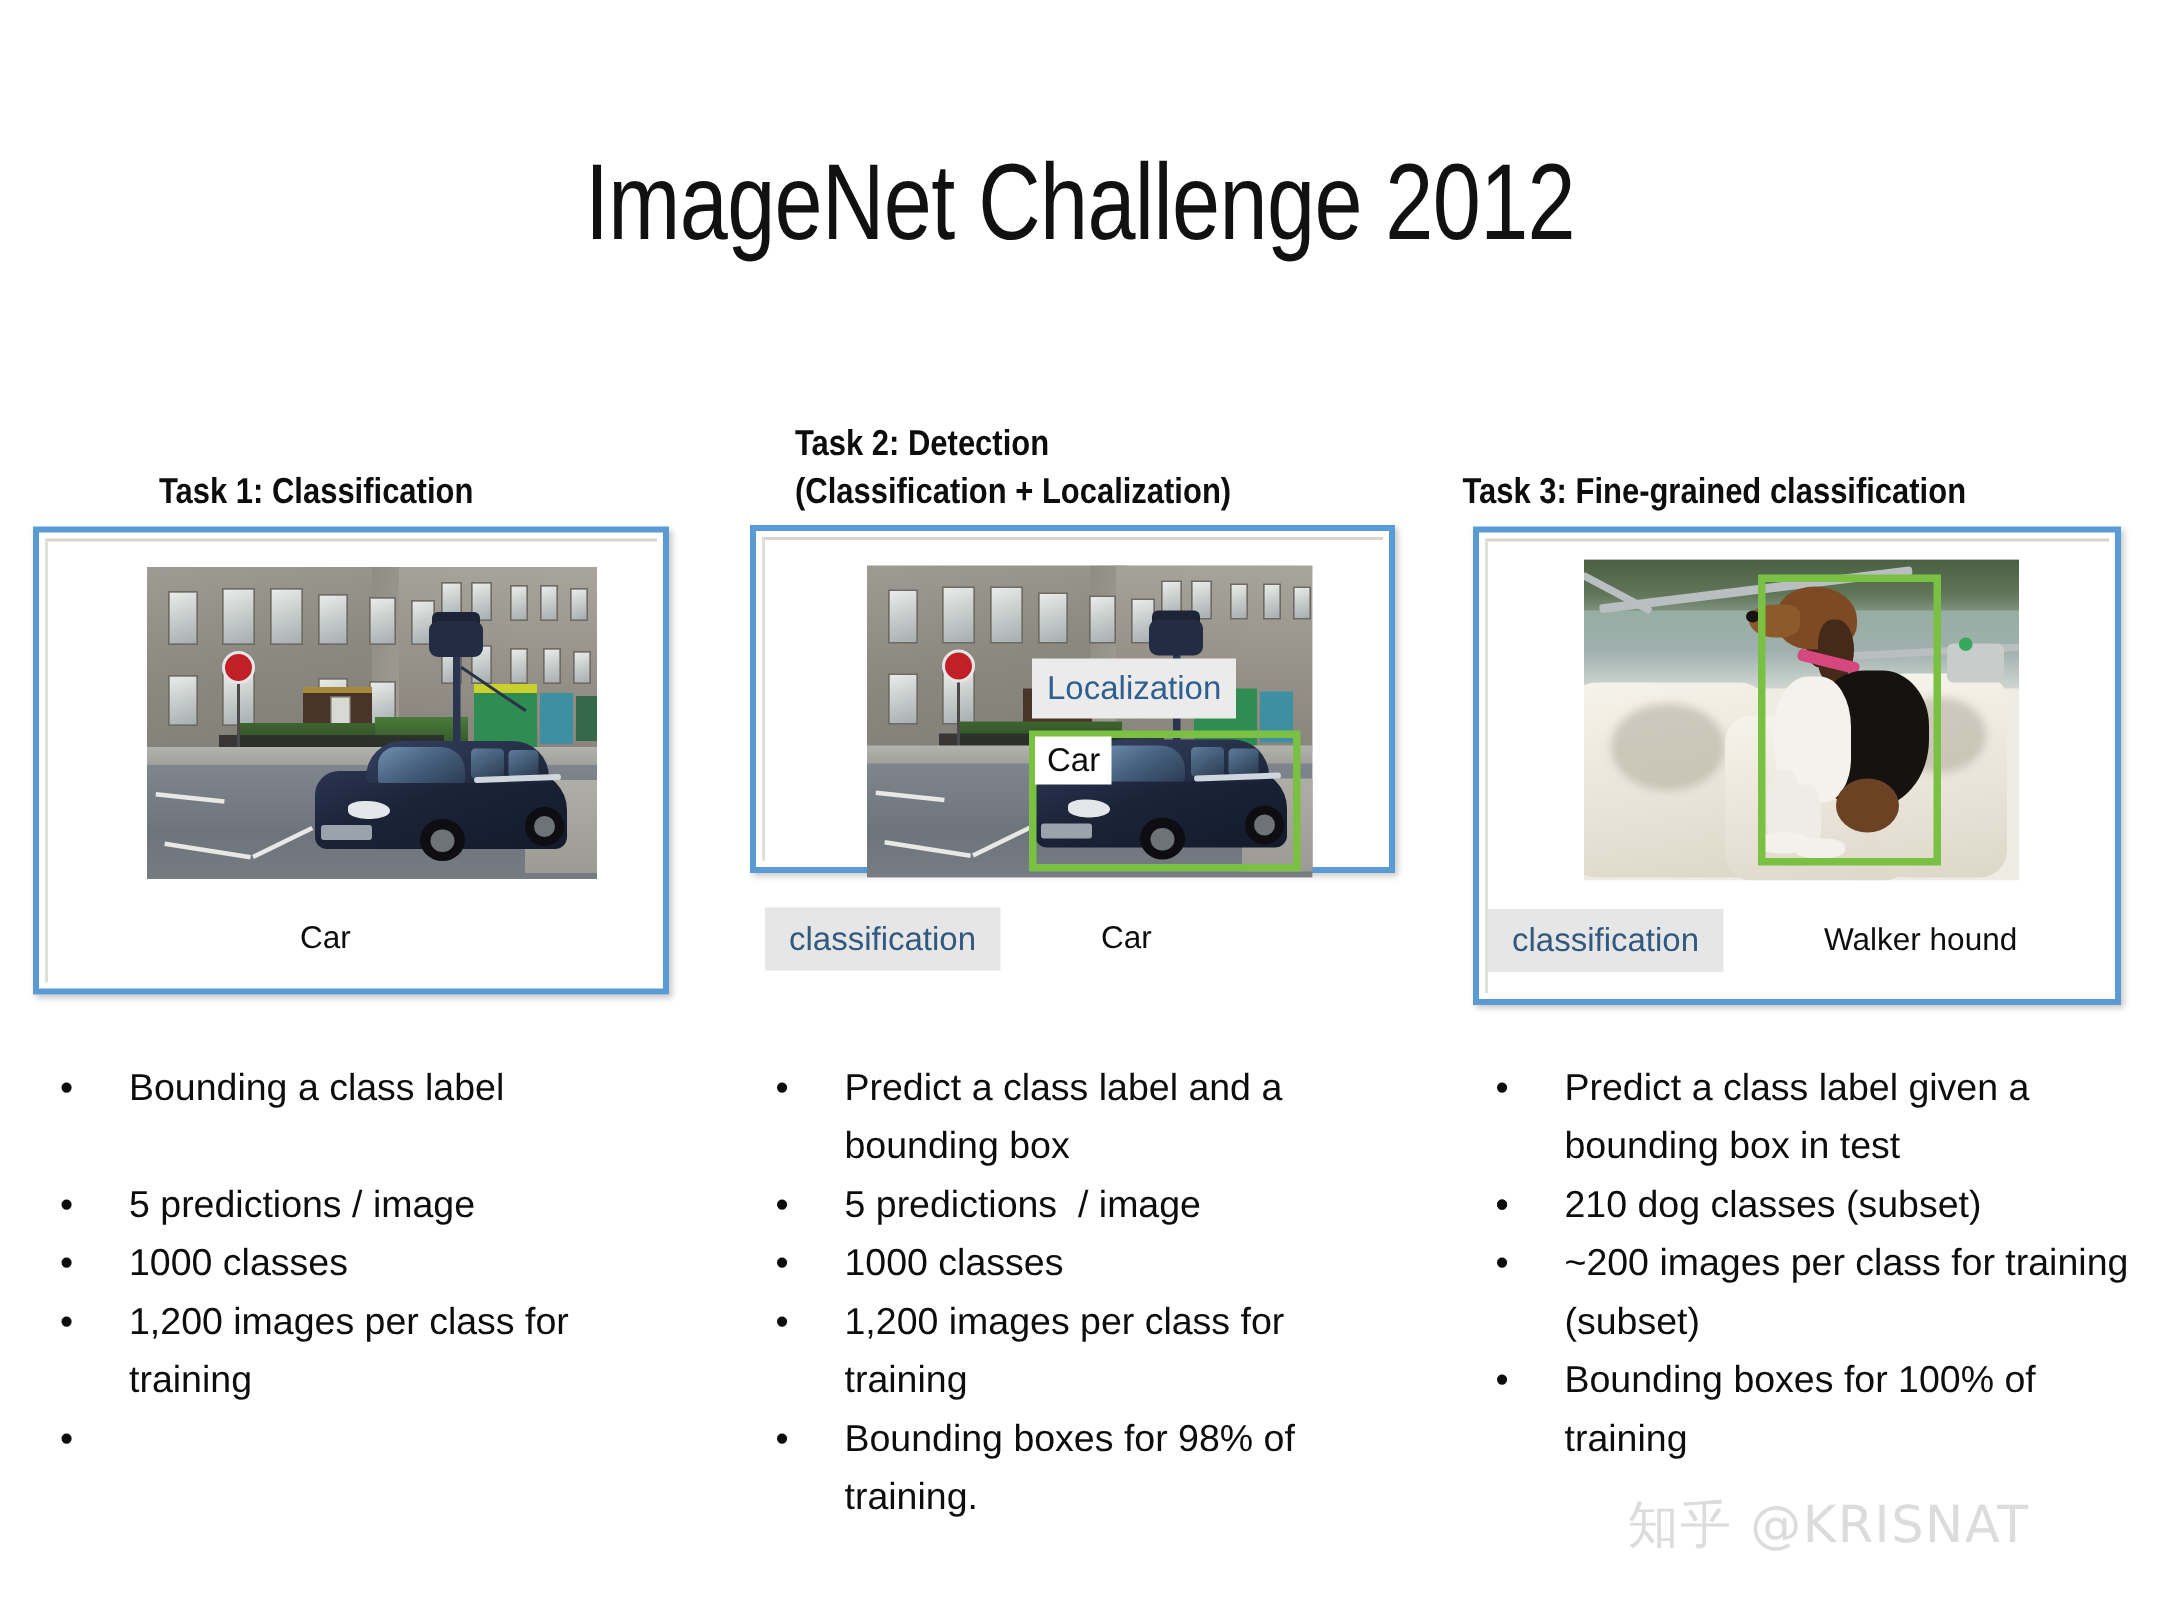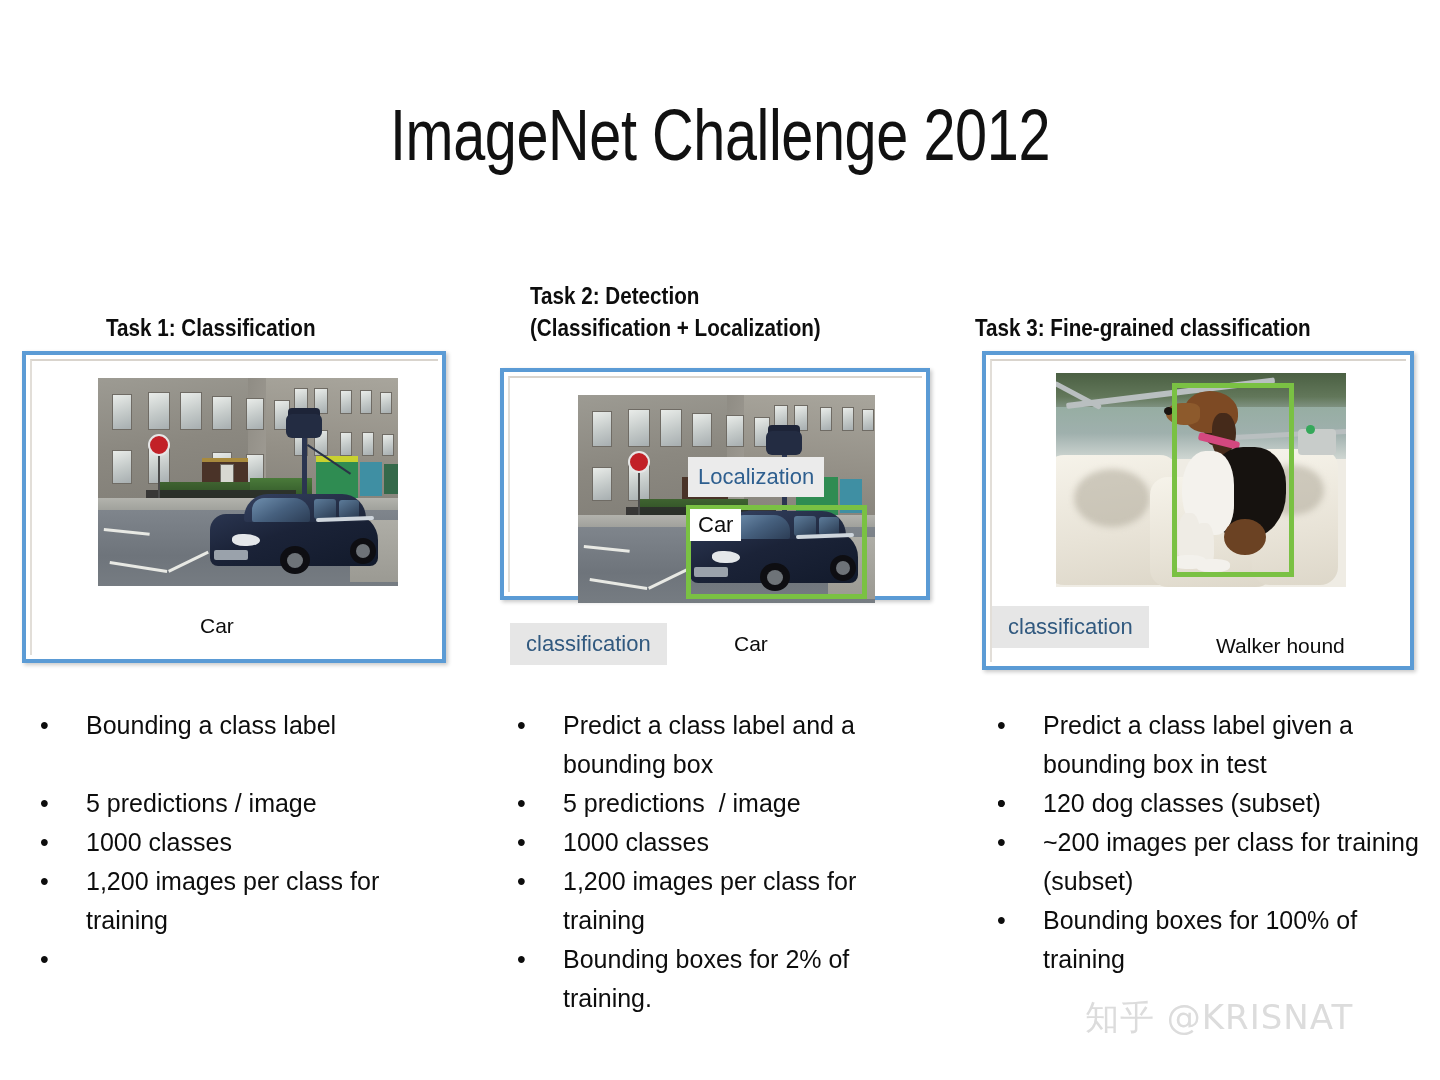--- a/index.html
+++ b/index.html
@@ -50,21 +50,21 @@
 
   
   .panel {
     position: absolute;
     background: #ffffff;
     border: 4px solid #5b9bd5;
     box-sizing: border-box;
     box-shadow: 2px 2px 4px rgba(0,0,0,0.22);
   }
   #panel1 { left: 22px;  top: 351px; width: 424px; height: 312px; }
-  #panel2 { left: 500px; top: 368px; width: 430px; height: 232px; }
+  #panel2 { left: 500px; top: 350px; width: 430px; height: 232px; }
   #panel3 { left: 982px; top: 351px; width: 432px; height: 319px; }
 
   .panel-inner {
     position: absolute;
     inset: 4px;
     border-top: 2px solid #d9d4cd;
     border-left: 2px solid #e2ded8;
     box-sizing: border-box;
   }
 
@@ -524,21 +524,21 @@
         <div class="dog-leg" style="left:122px;top:140px;width:22px;height:50px;"></div>
         <div class="dog-leg" style="left:138px;top:150px;width:20px;height:44px;"></div>
         <div class="dog-paw" style="left:116px;top:182px;width:34px;height:14px;"></div>
         <div class="dog-paw" style="left:140px;top:186px;width:34px;height:13px;"></div>
 
         <div class="bbox" style="left:116px;top:10px;width:122px;height:194px;"></div>
       </div>
     </div>
 
     <div class="cls-tag" style="left:0px;top:245px;">classification</div>
-    <div class="caption" style="left:224px;top:251px;margin-top:19px;">Walker hound</div>
+    <div class="caption" style="left:224px;top:251px;">Walker hound</div>
   </div>
 </div>
 
 <div class="bullets" id="bullets1">
     <div class="bullet-row">
       <span class="dot">•</span>
       <span class="bullet-text">Bounding a class label</span>
     </div>
     <div class="spacer"></div>
     <div class="bullet-row">
@@ -569,34 +569,34 @@
     <div class="bullet-row">
       <span class="dot">•</span>
       <span class="bullet-text">1000 classes</span>
     </div>
     <div class="bullet-row">
       <span class="dot">•</span>
       <span class="bullet-text">1,200 images per class for training</span>
     </div>
     <div class="bullet-row">
       <span class="dot">•</span>
-      <span class="bullet-text">Bounding boxes for 2% of training.</span>
+      <span class="bullet-text">Bounding boxes for 98% of training.</span>
     </div>
   </div>
 <div class="bullets" id="bullets3">
     <div class="bullet-row">
       <span class="dot">•</span>
       <span class="bullet-text">Predict a class label given a bounding box in test</span>
     </div>
     <div class="bullet-row">
       <span class="dot">•</span>
     </div>
     <div class="bullet-row">
       <span class="dot">•</span>
-      <span class="bullet-text">120 dog classes (subset)</span>
+      <span class="bullet-text">210 dog classes (subset)</span>
     </div>
     <div class="bullet-row">
       <span class="dot">•</span>
       <span class="bullet-text">~200 images per class for training (subset)</span>
     </div>
     <div class="bullet-row">
       <span class="dot">•</span>
       <span class="bullet-text">Bounding boxes for 100% of training</span>
     </div>
   </div>

